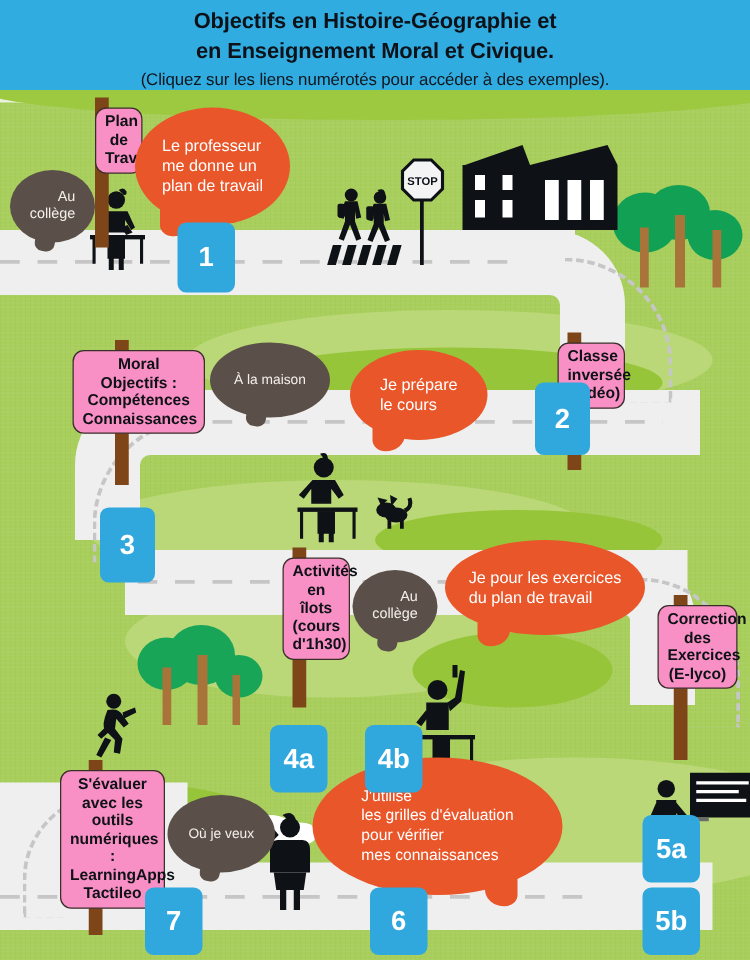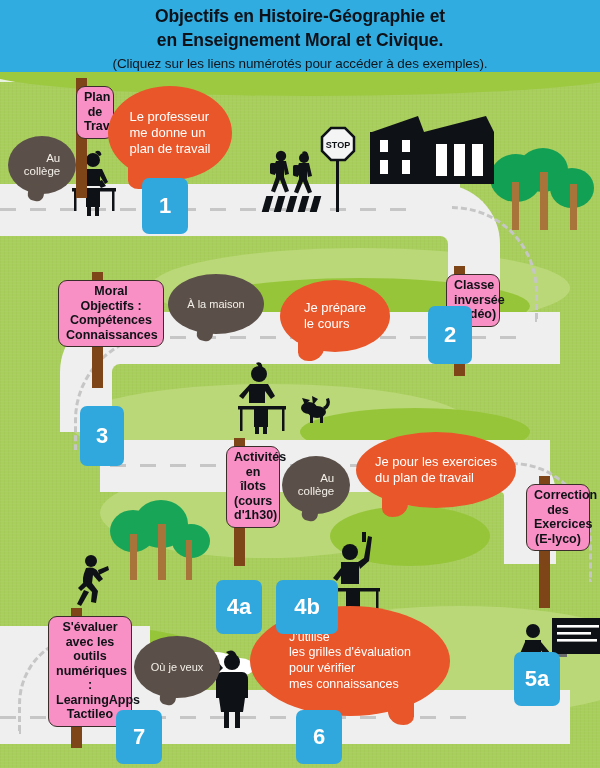--- a/index.html
+++ b/index.html
@@ -579,28 +579,31 @@
     </div>
 
     <div class="badge" style="left:80px; top:340px; width:44px; height:60px;">
       <span>3</span>
     </div>
 
     <div class="badge" style="left:216px; top:514px; width:46px; height:54px;">
       <span>4a</span>
     </div>
 
-    <div class="badge" style="left:276px; top:514px; width:62px; height:54px;">
+    <div class="badge" style="left:292px; top:514px; width:46px; height:54px;">
       <span>4b</span>
     </div>
 
     <div class="badge" style="left:514px; top:586px; width:46px; height:54px;">
       <span>5a</span>
     </div>
 
+    <div class="badge" style="left:514px; top:644px; width:46px; height:54px;">
+      <span>5b</span>
+    </div>
 
     <div class="badge" style="left:296px; top:644px; width:46px; height:54px;">
       <span>6</span>
     </div>
 
     <div class="badge" style="left:116px; top:644px; width:46px; height:54px;">
       <span>7</span>
     </div>
 
   </div>

